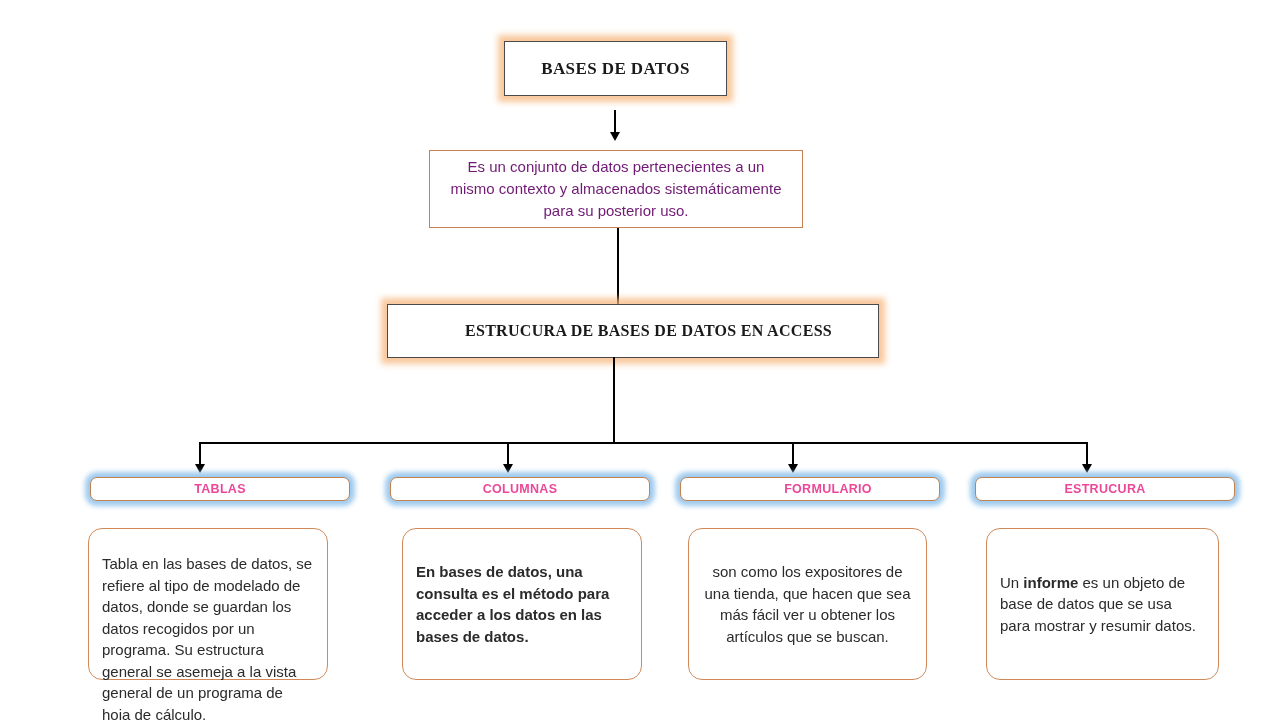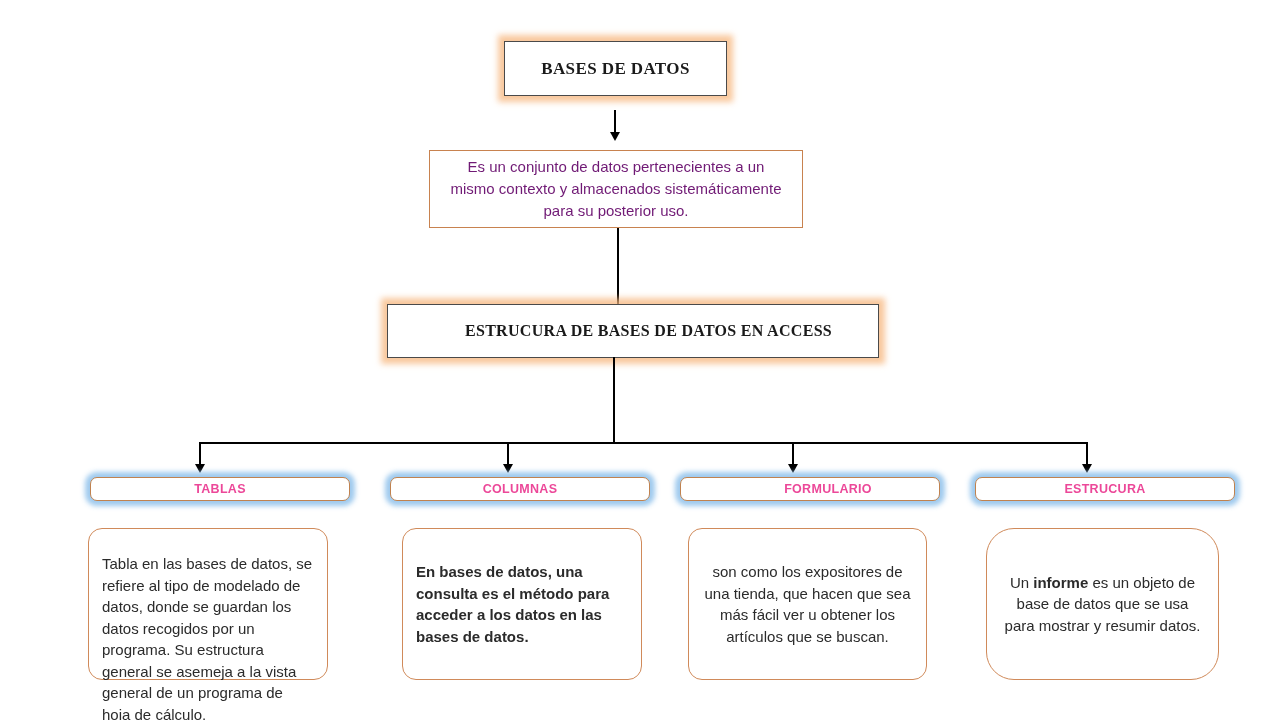--- a/index.html
+++ b/index.html
@@ -77,21 +77,21 @@
     padding: 24px 13px;
     font-size: 15px;
     line-height: 21.5px;
     color: #2b2b2b;
     display: flex;
     flex-direction: column;
   }
   #branch-desc-0 { left: 88px;  width: 240px; text-align: left;   justify-content: flex-start; }
   #branch-desc-1 { left: 402px; width: 240px; text-align: left;   justify-content: center; font-weight: bold; }
   #branch-desc-2 { left: 688px; width: 239px; text-align: center; justify-content: center; }
-  #branch-desc-3 { left: 986px; width: 233px; text-align: center; justify-content: center; border-radius: 28px; }
+  #branch-desc-3 { left: 986px; width: 233px; text-align: left; justify-content: center; }
 
   
   .vline, .hline {
     position: absolute;
     background: #000000;
   }
   .vline { width: 1.5px; }
   .hline { height: 1.5px; }
 
   .arrowhead {

